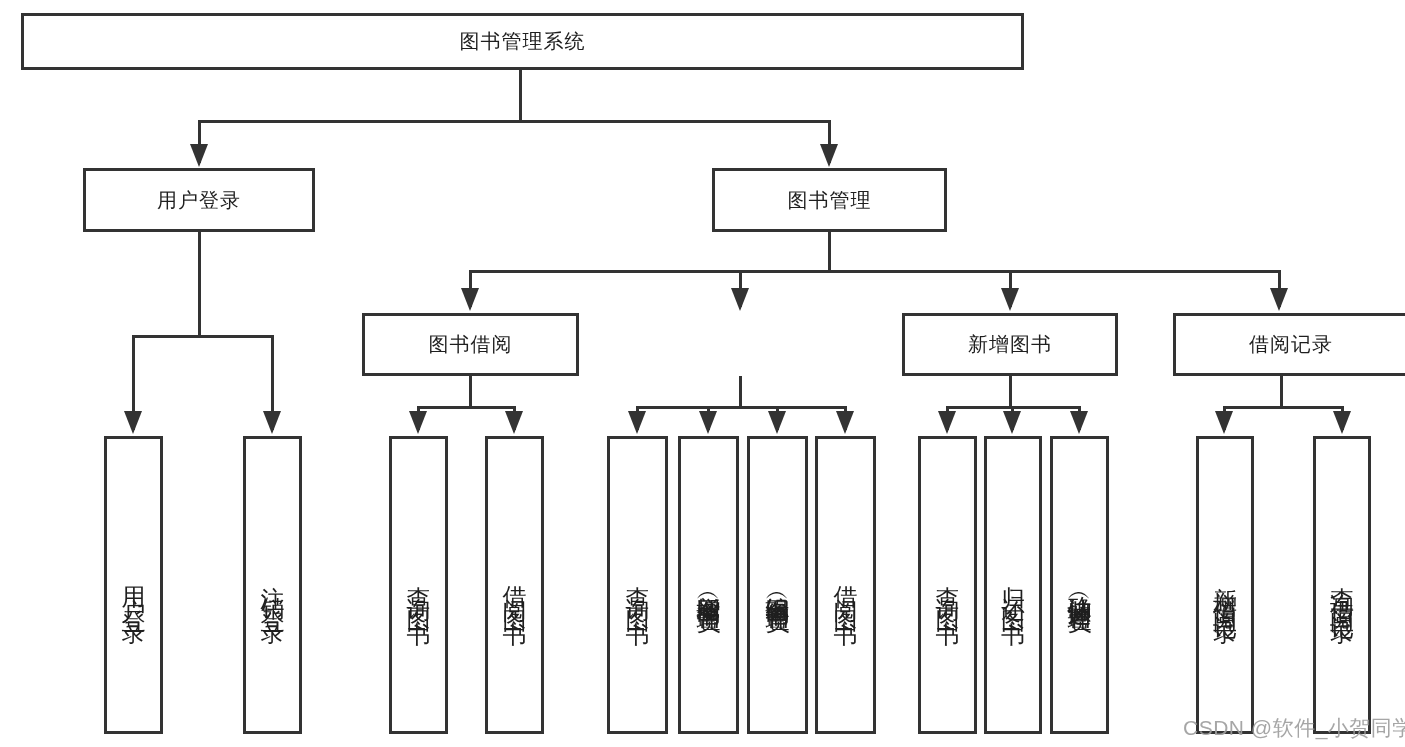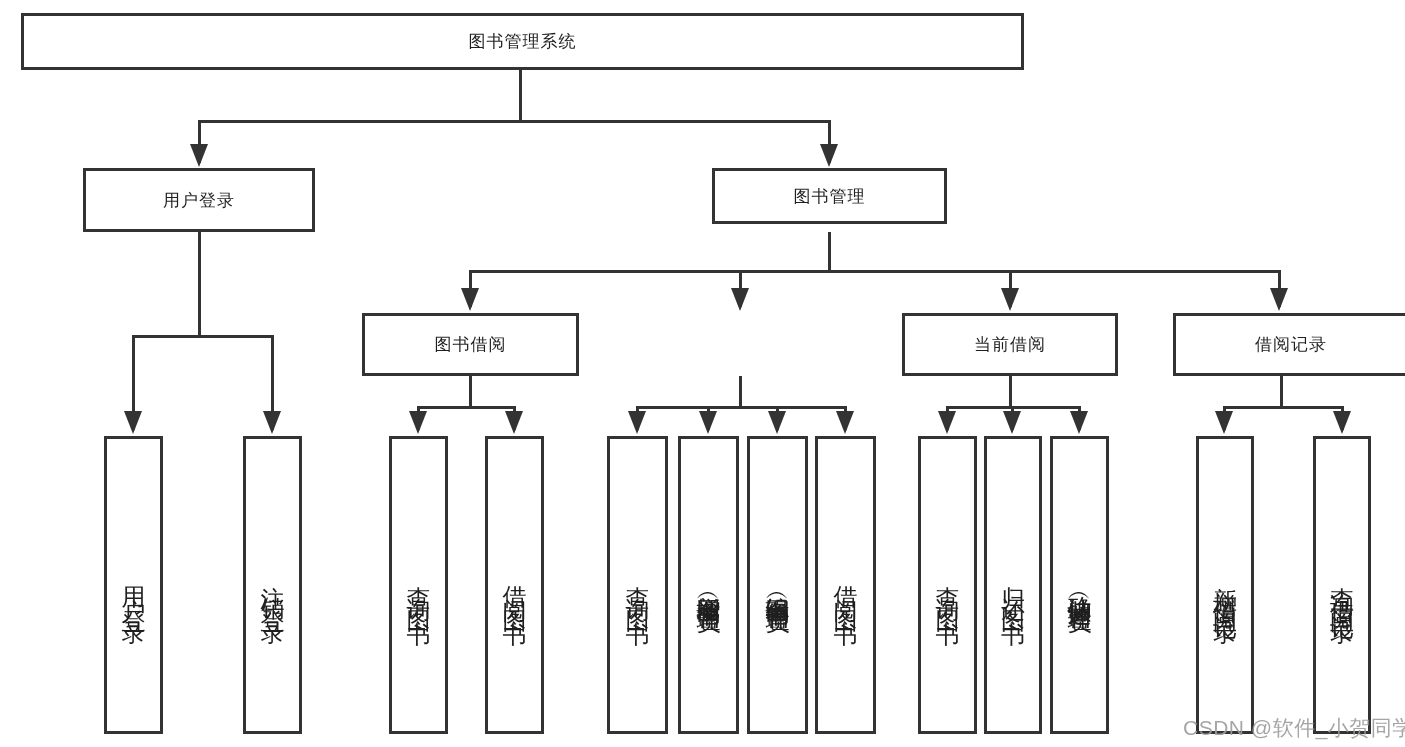--- a/index.html
+++ b/index.html
@@ -15,21 +15,21 @@
   .box {
     position: absolute;
     background: #ffffff;
     border: 3px solid #333333;
     display: flex;
     align-items: center;
     justify-content: center;
     z-index: 2;
   }
   .h-label {
-    font-size: 17px;
+    font-size: 20px;
     color: #1f1f1f;
     letter-spacing: 1px;
     white-space: nowrap;
   }
   .v-label {
     writing-mode: vertical-rl;
     text-orientation: mixed;
     font-size: 24px;
     color: #1f1f1f;
     line-height: 1;
@@ -63,29 +63,29 @@
 
 <div class="stage">
 
   <div class="box" style="left:21px;top:13px;width:1003px;height:57px">
     <span class="h-label">图书管理系统</span>
   </div>
 
   <div class="box" style="left:83px;top:168px;width:232px;height:64px">
     <span class="h-label">用户登录</span>
   </div>
-  <div class="box" style="left:712px;top:168px;width:235px;height:56px">
+  <div class="box" style="left:712px;top:168px;width:235px;height:64px">
     <span class="h-label">图书管理</span>
   </div>
 
   <div class="box" style="left:362px;top:313px;width:217px;height:63px">
     <span class="h-label">图书借阅</span>
   </div>
   <div class="box" style="left:902px;top:313px;width:216px;height:63px">
-    <span class="h-label">当前借阅</span>
+    <span class="h-label">新增图书</span>
   </div>
   <div class="box" style="left:1173px;top:313px;width:236px;height:63px">
     <span class="h-label">借阅记录</span>
   </div>
 
   <div class="box" style="left:104px;top:436px;width:59px;height:298px">
     <span class="v-label ls4">用户登录</span>
   </div>
   <div class="box" style="left:243px;top:436px;width:59px;height:298px">
     <span class="v-label ls4">注销登录</span>

